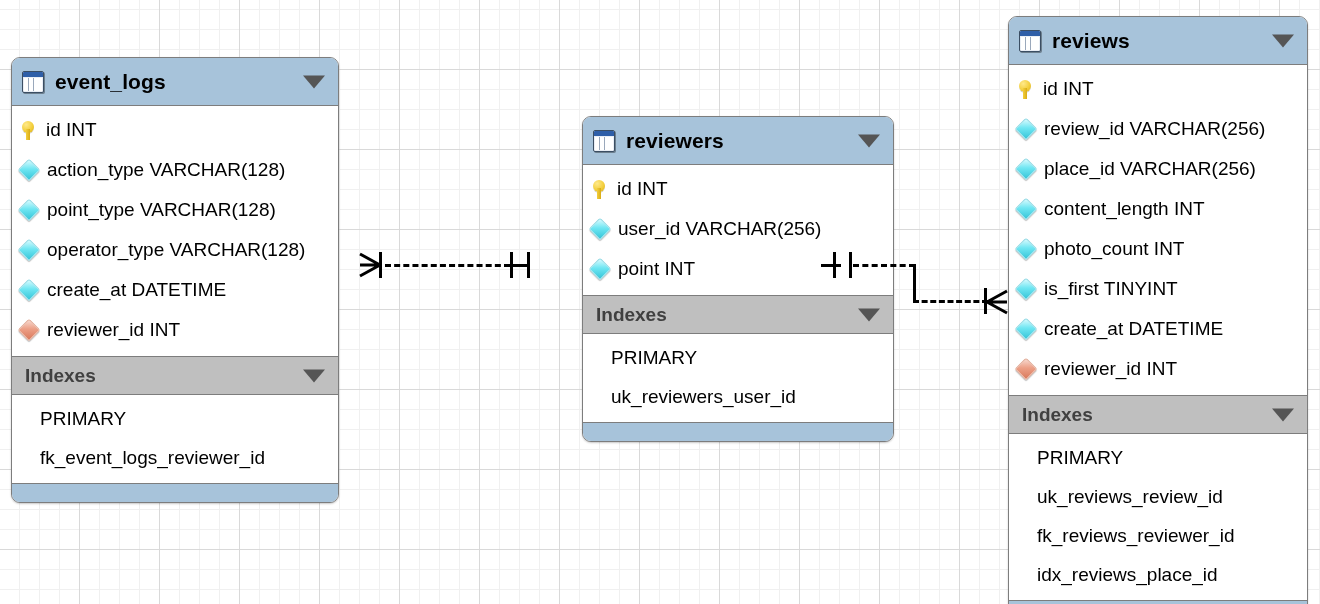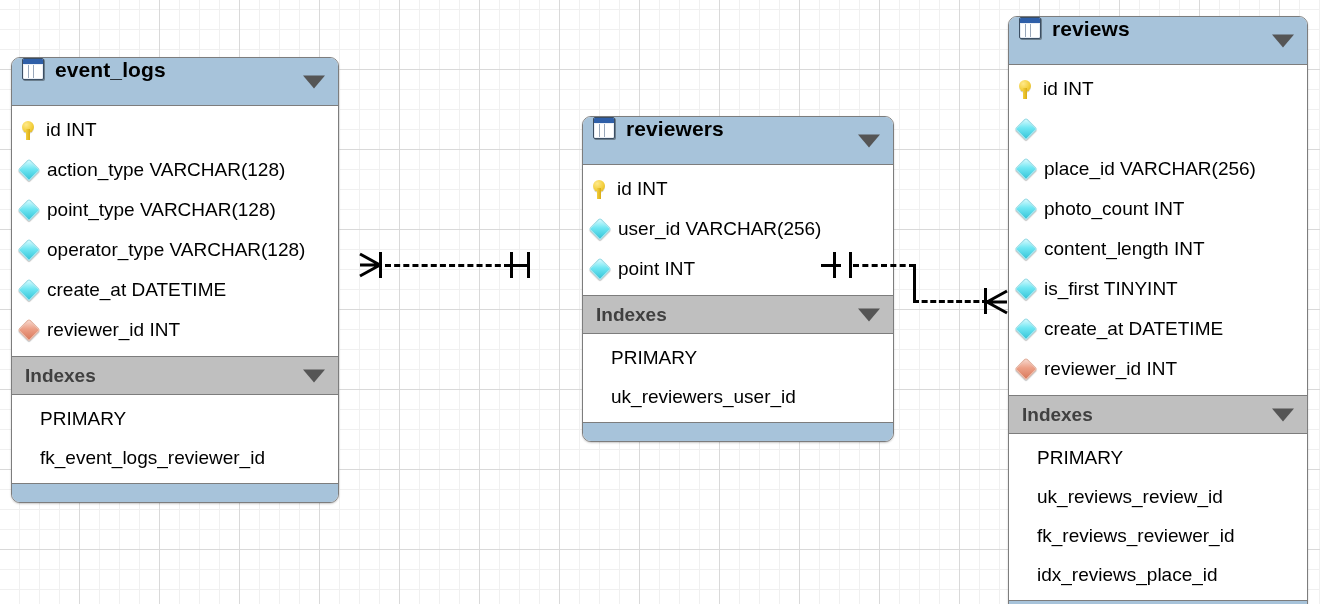--- a/index.html
+++ b/index.html
@@ -44,21 +44,21 @@
     box-shadow: 0 1px 2px rgba(0,0,0,0.22);
     overflow: hidden;
   }
 
   .tbl-header {
     position: relative;
     height: 48px;
     background: #a7c3da;
     border-bottom: 1px solid #7d7d7d;
     display: flex;
-    align-items: flex-start;
+    align-items: center;
     padding-left: 10px;
     box-sizing: border-box;
   }
   .tbl-title {
     font-size: 21px;
     font-weight: bold;
     color: #000000;
     margin-left: 11px;
     letter-spacing: 0.1px;
     white-space: nowrap;
@@ -323,32 +323,33 @@
       <span class="tbl-title">reviews</span>
       <span class="caret"></span>
     </div>
     <div class="cols">
       <div class="col-row">
         <span class="ic-key"></span>
         <span class="col-name">id INT</span>
       </div>
       <div class="col-row">
         <span class="ic-dia cyan"></span>
+        <span class="col-name">review_id VARCHAR(256)</span>
       </div>
       <div class="col-row">
         <span class="ic-dia cyan"></span>
         <span class="col-name">place_id VARCHAR(256)</span>
       </div>
       <div class="col-row">
         <span class="ic-dia cyan"></span>
+        <span class="col-name">content_length INT</span>
+      </div>
+      <div class="col-row">
+        <span class="ic-dia cyan"></span>
         <span class="col-name">photo_count INT</span>
-      </div>
-      <div class="col-row">
-        <span class="ic-dia cyan"></span>
-        <span class="col-name">content_length INT</span>
       </div>
       <div class="col-row">
         <span class="ic-dia cyan"></span>
         <span class="col-name">is_first TINYINT</span>
       </div>
       <div class="col-row">
         <span class="ic-dia cyan"></span>
         <span class="col-name">create_at DATETIME</span>
       </div>
       <div class="col-row">

